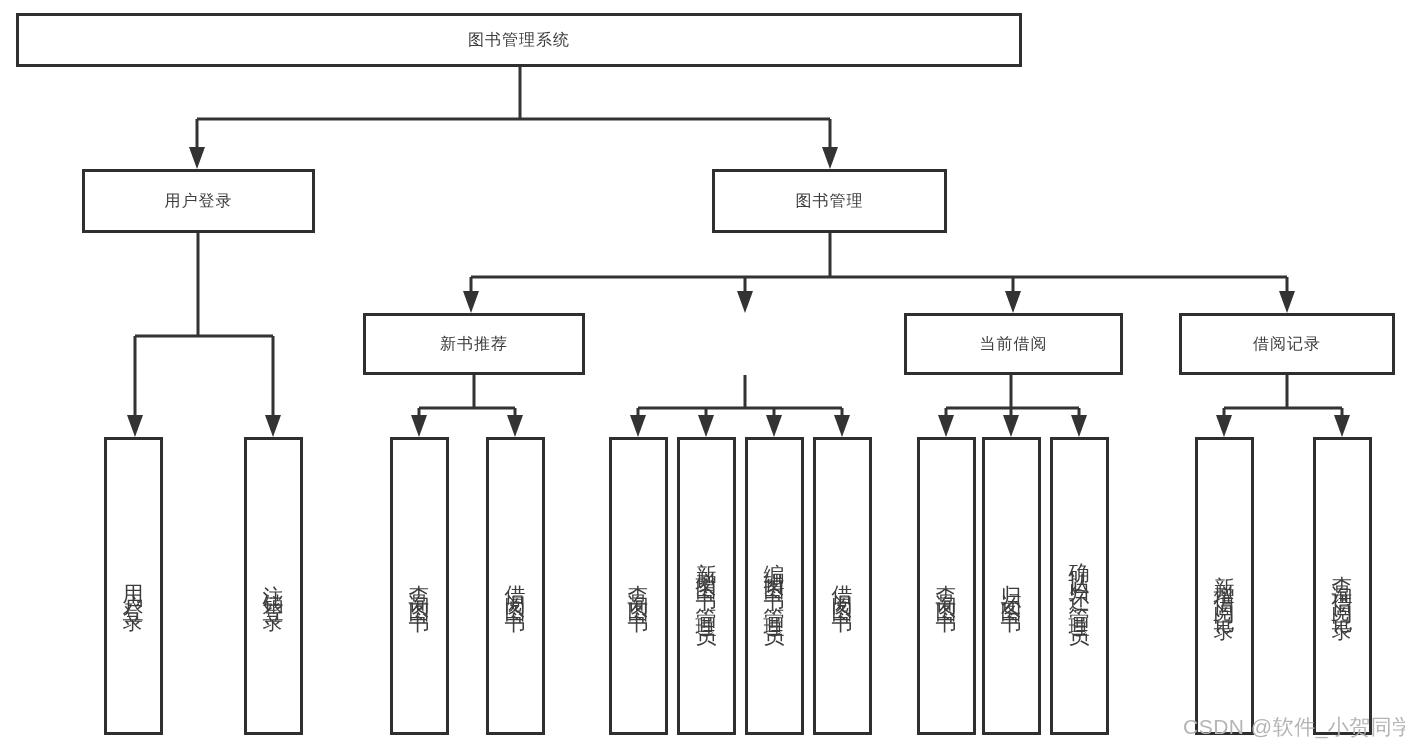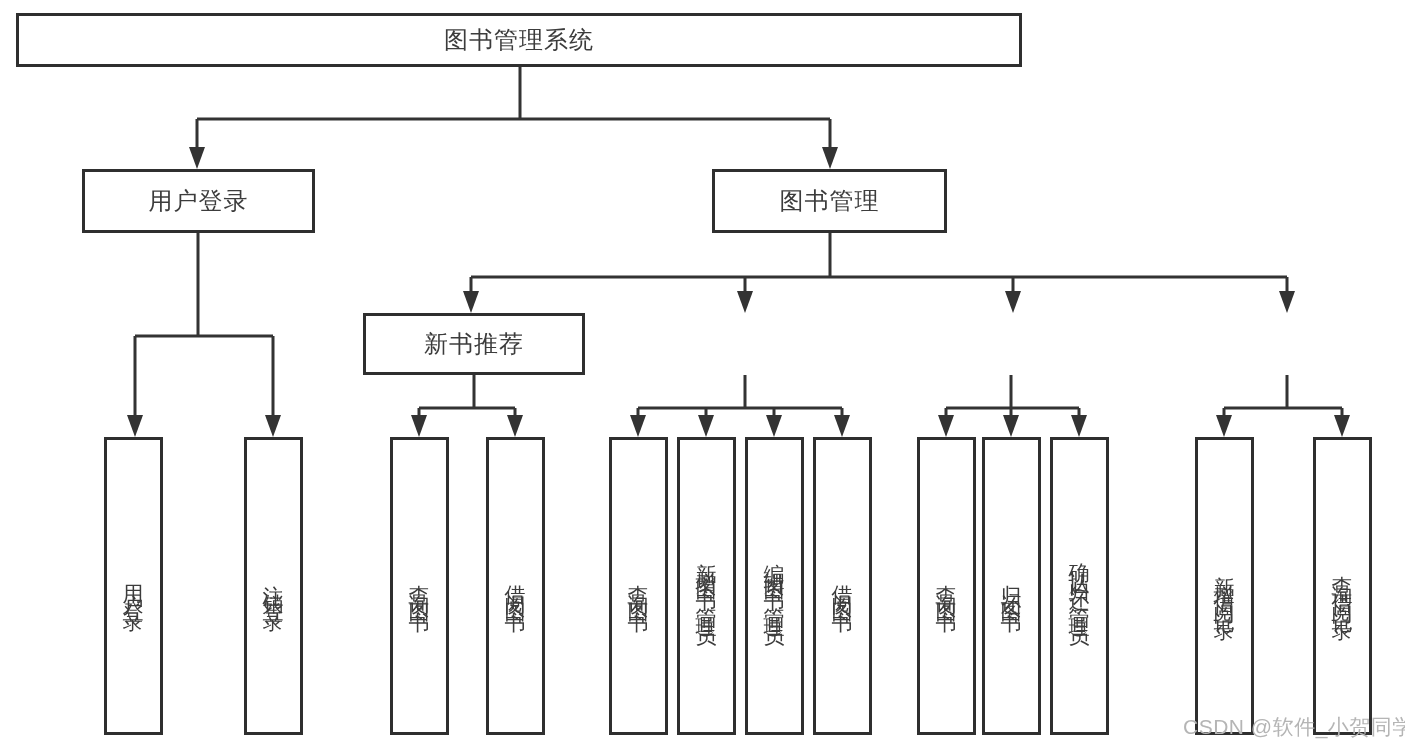--- a/index.html
+++ b/index.html
@@ -26,21 +26,21 @@
   .box{
     position:absolute;
     box-sizing:border-box;
     background:#ffffff;
     border:3px solid var(--border);
     display:flex;align-items:center;justify-content:center;
     z-index:2;
   }
   .hlabel{
     color:var(--text);
-    font-size:24px;
+    font-size:16px;
     letter-spacing:1px;
     white-space:nowrap;
   }
   .vbox{top:437px;width:59px;height:298px;}
   .vlabel{
     writing-mode:vertical-rl;
     text-orientation:mixed;
     color:var(--text);
     font-size:21px;
     letter-spacing:9px;
@@ -119,20 +119,26 @@
   <div class="box" style="left:82px;top:169px;width:233px;height:64px">
     <span class="hlabel">用户登录</span>
   </div>
   <div class="box" style="left:712px;top:169px;width:235px;height:64px">
     <span class="hlabel">图书管理</span>
   </div>
 
   <div class="box" style="left:363px;top:313px;width:222px;height:62px">
     <span class="hlabel">新书推荐</span>
   </div>
+  <div class="box" style="left:904px;top:313px;width:219px;height:62px">
+    <span class="hlabel">当前借阅</span>
+  </div>
+  <div class="box" style="left:1179px;top:313px;width:216px;height:62px">
+    <span class="hlabel">借阅记录</span>
+  </div>
 
   <div class="box vbox" style="left:104px">
     <span class="vlabel">用户登录</span>
   </div>
   <div class="box vbox" style="left:244px">
     <span class="vlabel">注销登录</span>
   </div>
 
   <div class="box vbox" style="left:390px">
     <span class="vlabel">查询图书</span>

